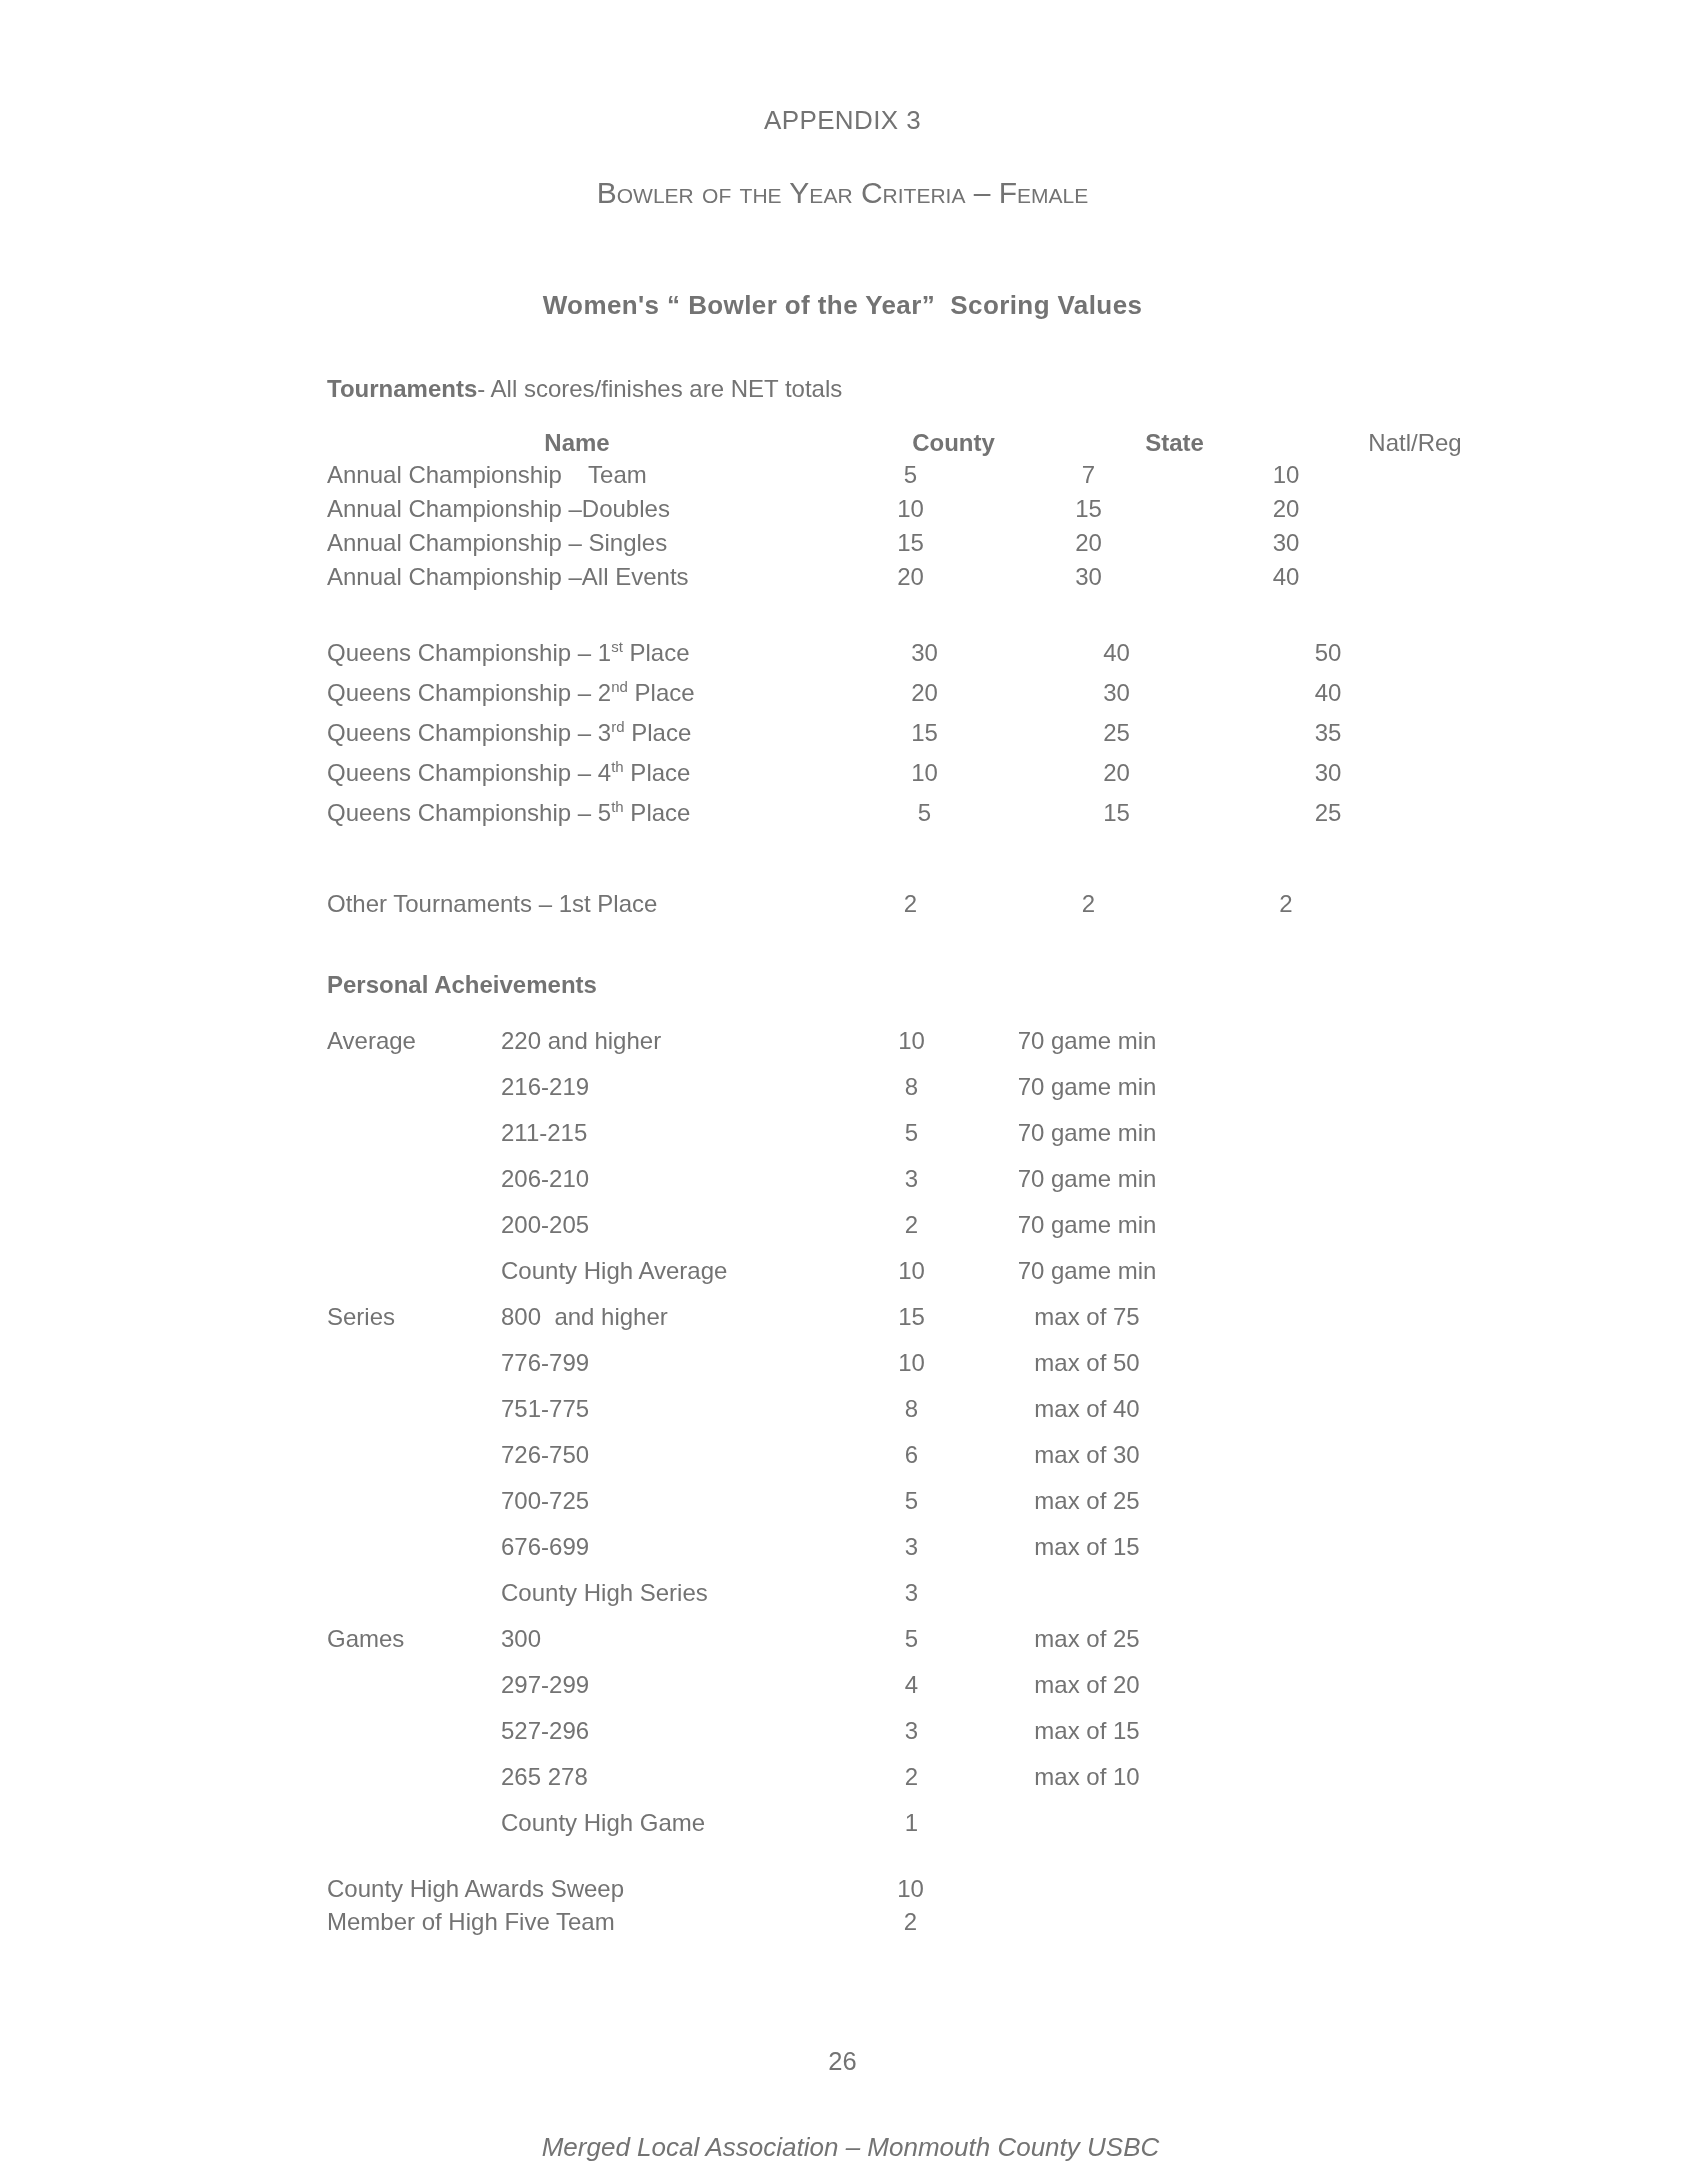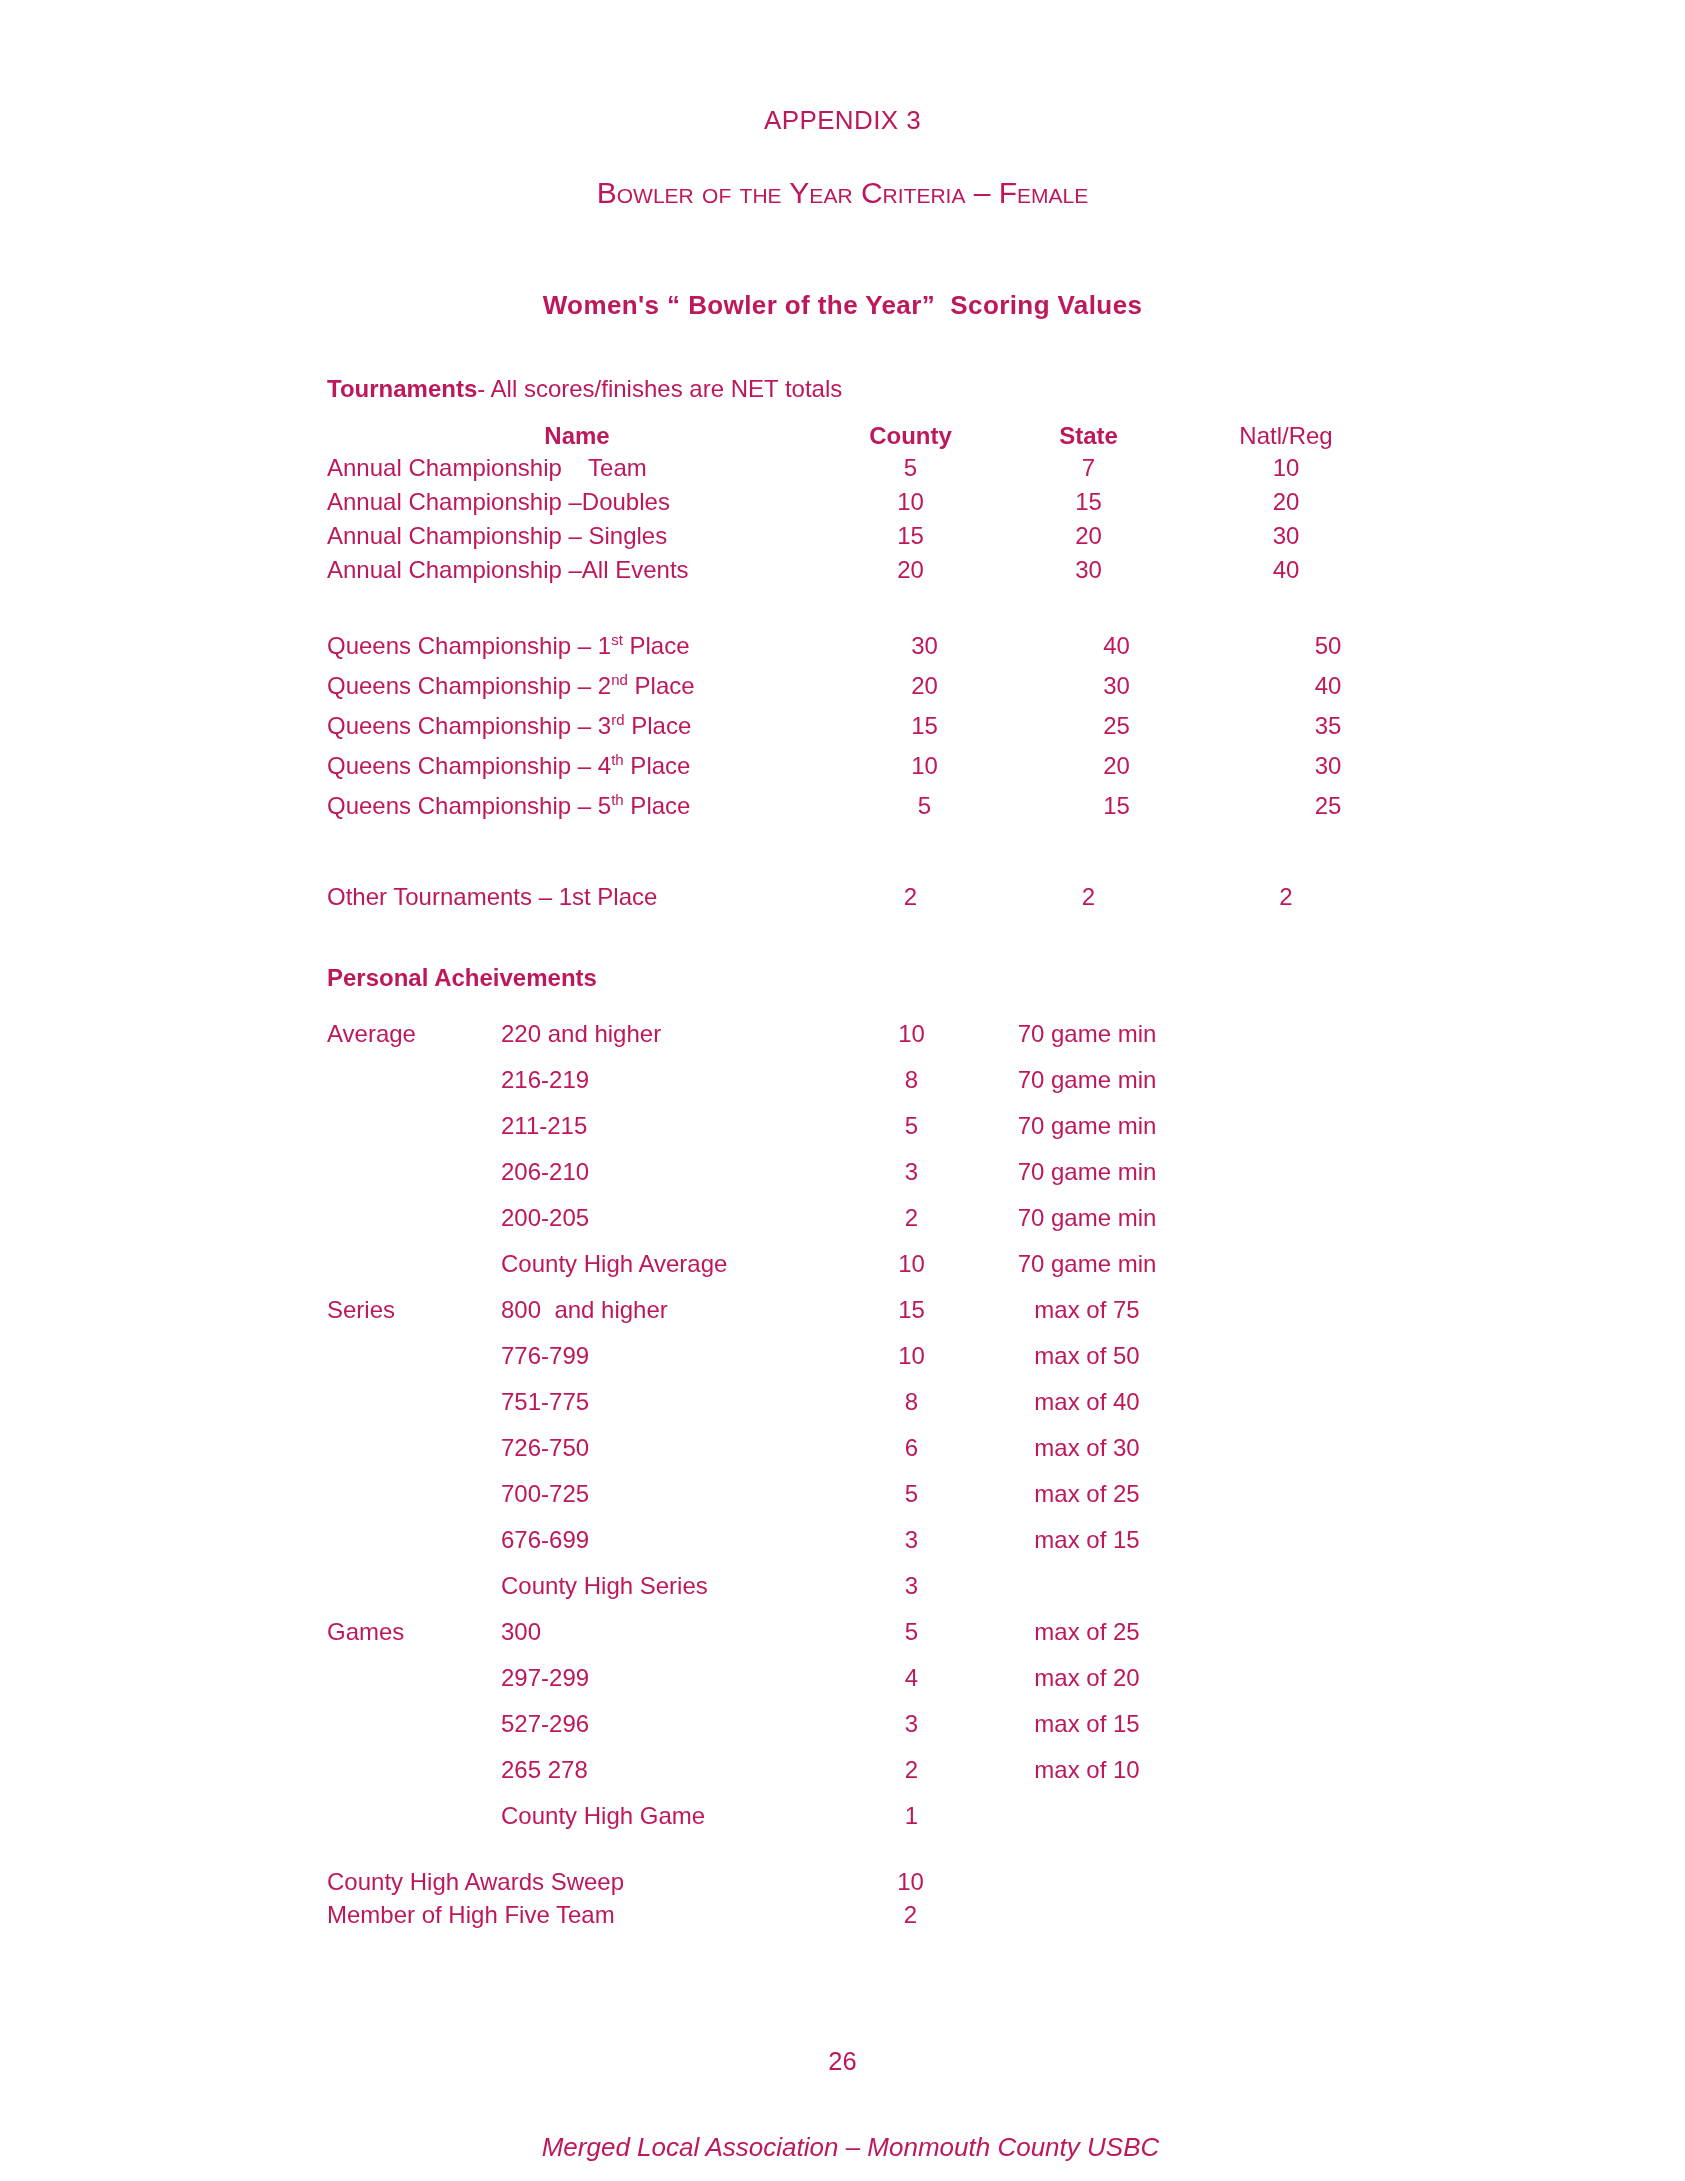--- a/index.html
+++ b/index.html
@@ -2,21 +2,21 @@
 <html style="font-size:14px"><head>
 <meta charset="utf-8">
 <style>
   html, body { margin: 0; padding: 0; background: #888; }
   .page {
     position: relative;
     width: 1685px;
     height: 2181px;
     background: #ffffff;
     font-family: "Liberation Sans", sans-serif;
-    color: #be185d;
+    color: #737373;
     overflow: hidden;
   }
   .pre { white-space: pre-wrap; }
 
   .appendix {
     position: absolute; top: 105px; left: 0; width: 100%;
     text-align: center; font-size: 26px; letter-spacing: 0.4px;
   }
   .subtitle {
     position: absolute; top: 176px; left: 0; width: 100%;
@@ -30,21 +30,21 @@
   }
 
   .content {
     position: absolute; left: 327px; top: 374px; width: 1106px;
     font-size: 24px;
   }
   .tour-heading { height: 30px; line-height: 30px; }
   .tour-heading b { font-weight: bold; }
 
   .t-grid { display: grid; grid-template-columns: 500px 167px 189px 206px; }
-  .t-head { margin-top: 17px; height: 30px; line-height: 30px; font-weight: bold; }
+  .t-head { margin-top: 24px; height: 30px; line-height: 30px; font-weight: bold; gap: 43px; }
   .t-head .c4 { font-weight: normal; }
   .c { display: block; }
   .cname { text-align: left; }
   .chead-name { text-align: center; }
   .cnum { text-align: center; }
 
   .t-rows .t-grid { height: 34px; line-height: 34px; }
 
   .queens { margin-top: 39px; }
   .queens .t-grid { height: 40px; line-height: 40px; gap: 14px; }

